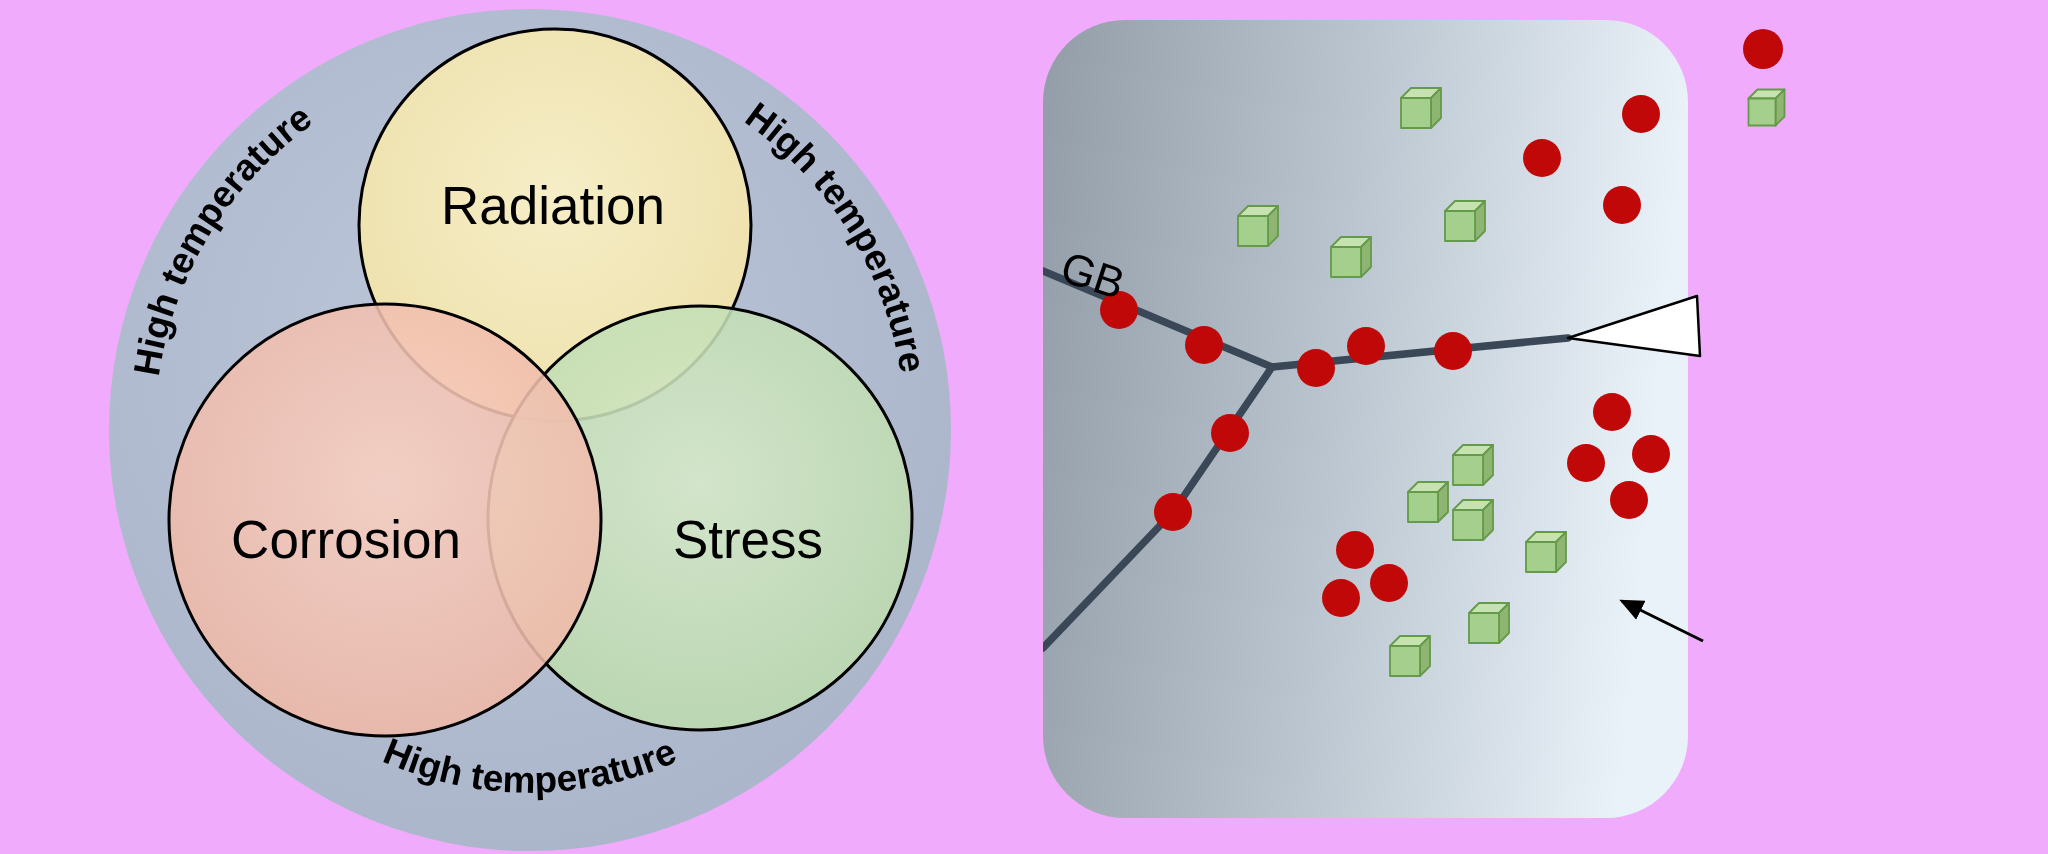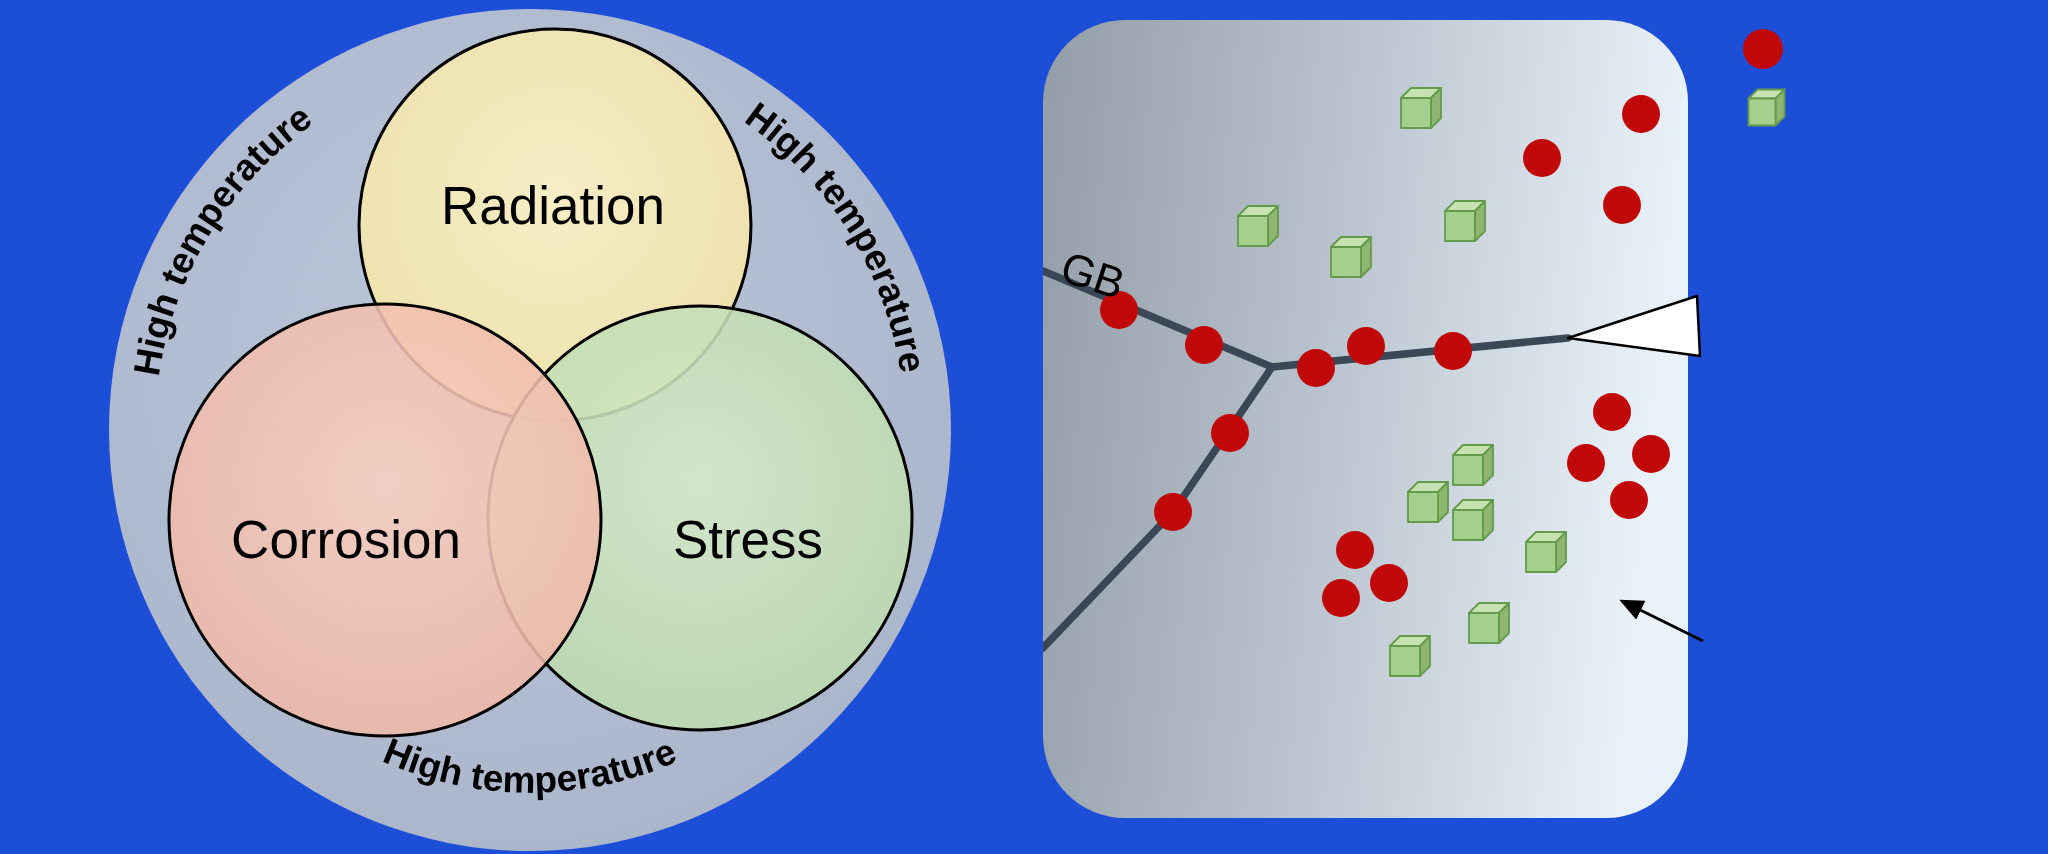--- a/index.html
+++ b/index.html
@@ -1,16 +1,16 @@
 <!DOCTYPE html>
 <html><head>
 <meta charset="utf-8">
 <style>
   html,body{margin:0;padding:0;background:#000;}
-  #canvas{position:relative;width:2048px;height:854px;background:#1d4ed8;overflow:hidden;
+  #canvas{position:relative;width:2048px;height:854px;background:#f0abfc;overflow:hidden;
           font-family:"Liberation Sans", sans-serif;}
   svg text{font-family:"Liberation Sans", sans-serif;}
   .venn-label{font-size:53px;fill:#000;}
   .ring-label{font-size:37px;font-weight:bold;fill:#000;}
   .gb-label{font-size:44px;fill:#000;}
 </style>
 </head>
 <body>
 
 <div id="canvas">

